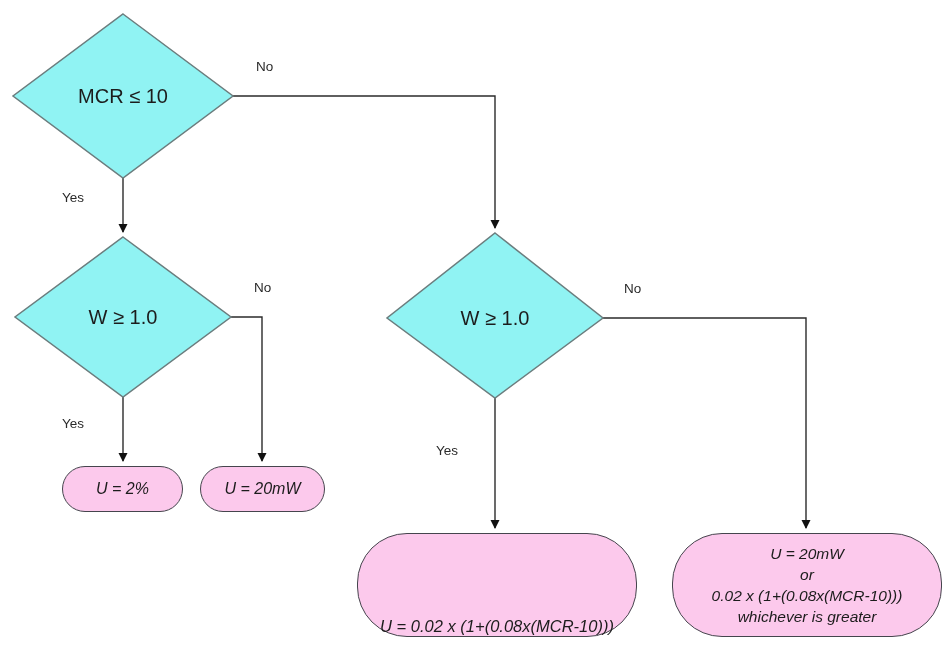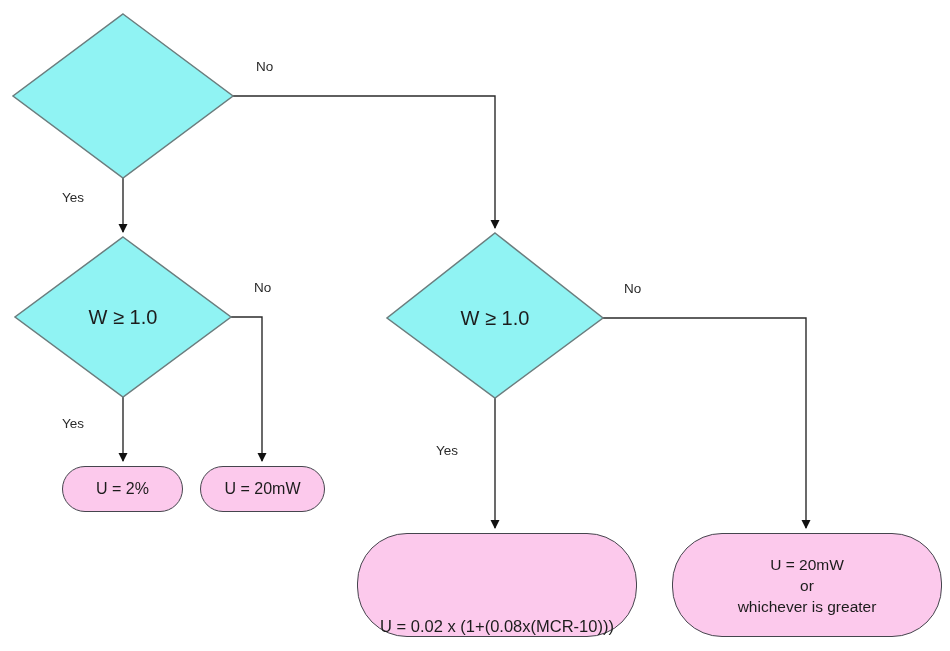--- a/index.html
+++ b/index.html
@@ -45,20 +45,21 @@
     box-sizing: border-box;
     background: #fcc9ec;
     border: 1.6px solid #45454d;
     display: flex;
     flex-direction: column;
     align-items: center;
     justify-content: center;
     text-align: center;
     font-size: 16px;
     color: #1c1c1c;
+    font-style: italic;
   }
   .result-box.small {
     border-radius: 23px;
     font-size: 16px;
   }
   .result-box.large {
     border-radius: 50px;
     font-size: 16.5px;
   }
   .result-box.multiline {
@@ -85,20 +86,21 @@
     <path d="M123,397 L123,461" fill="none" stroke="#2b2b2b" stroke-width="1.4" marker-end="url(#arrow)"></path>
     <path d="M231,317 L262,317 L262,461" fill="none" stroke="#2b2b2b" stroke-width="1.4" marker-end="url(#arrow)"></path>
     <path d="M495,398 L495,528" fill="none" stroke="#2b2b2b" stroke-width="1.4" marker-end="url(#arrow)"></path>
     <path d="M603,318 L806,318 L806,528" fill="none" stroke="#2b2b2b" stroke-width="1.4" marker-end="url(#arrow)"></path>
 
     <polygon points="123,14 233,96 123,178 13,96" fill="#90f3f3" stroke="#6b7d7e" stroke-width="1.5"></polygon>
     <polygon points="123,237 231,317 123,397 15,317" fill="#90f3f3" stroke="#6b7d7e" stroke-width="1.5"></polygon>
     <polygon points="495,233 603,318 495,398 387,318" fill="#90f3f3" stroke="#6b7d7e" stroke-width="1.5"></polygon>
   </svg>
 
+  <div class="decision-label" style="left:38px; top:83px;">MCR ≤ 10</div>
   <div class="decision-label" style="left:38px; top:304px;">W ≥ 1.0</div>
   <div class="decision-label" style="left:410px; top:305px;">W ≥ 1.0</div>
 
   <div class="branch-label" style="left:256px; top:59px;">No</div>
   <div class="branch-label" style="left:62px; top:190px;">Yes</div>
   <div class="branch-label" style="left:254px; top:280px;">No</div>
   <div class="branch-label" style="left:62px; top:416px;">Yes</div>
   <div class="branch-label" style="left:624px; top:281px;">No</div>
   <div class="branch-label" style="left:436px; top:443px;">Yes</div>
 
@@ -110,16 +112,17 @@
     <div class="result-line">U = 20mW</div>
   </div>
 
   <div class="result-box large" style="left:357px; top:533px; width:280px; height:104px;justify-content:flex-end;">
     <div class="result-line">U = 0.02 x (1+(0.08x(MCR-10)))</div>
   </div>
 
   <div class="result-box multiline" style="left:672px; top:533px; width:270px; height:104px;">
     <div class="result-line">U = 20mW</div>
     <div class="result-line">or</div>
+    <div class="result-line">0.02 x (1+(0.08x(MCR-10)))</div>
     <div class="result-line">whichever is greater</div>
   </div>
 
 </div>
 
 </body></html>

